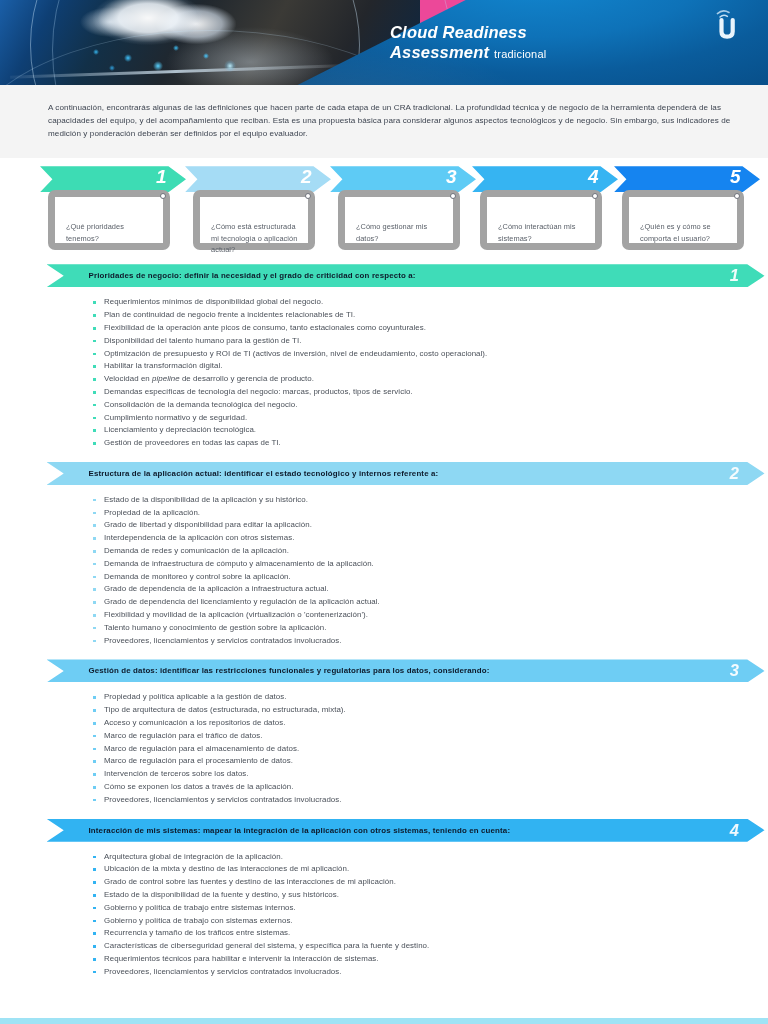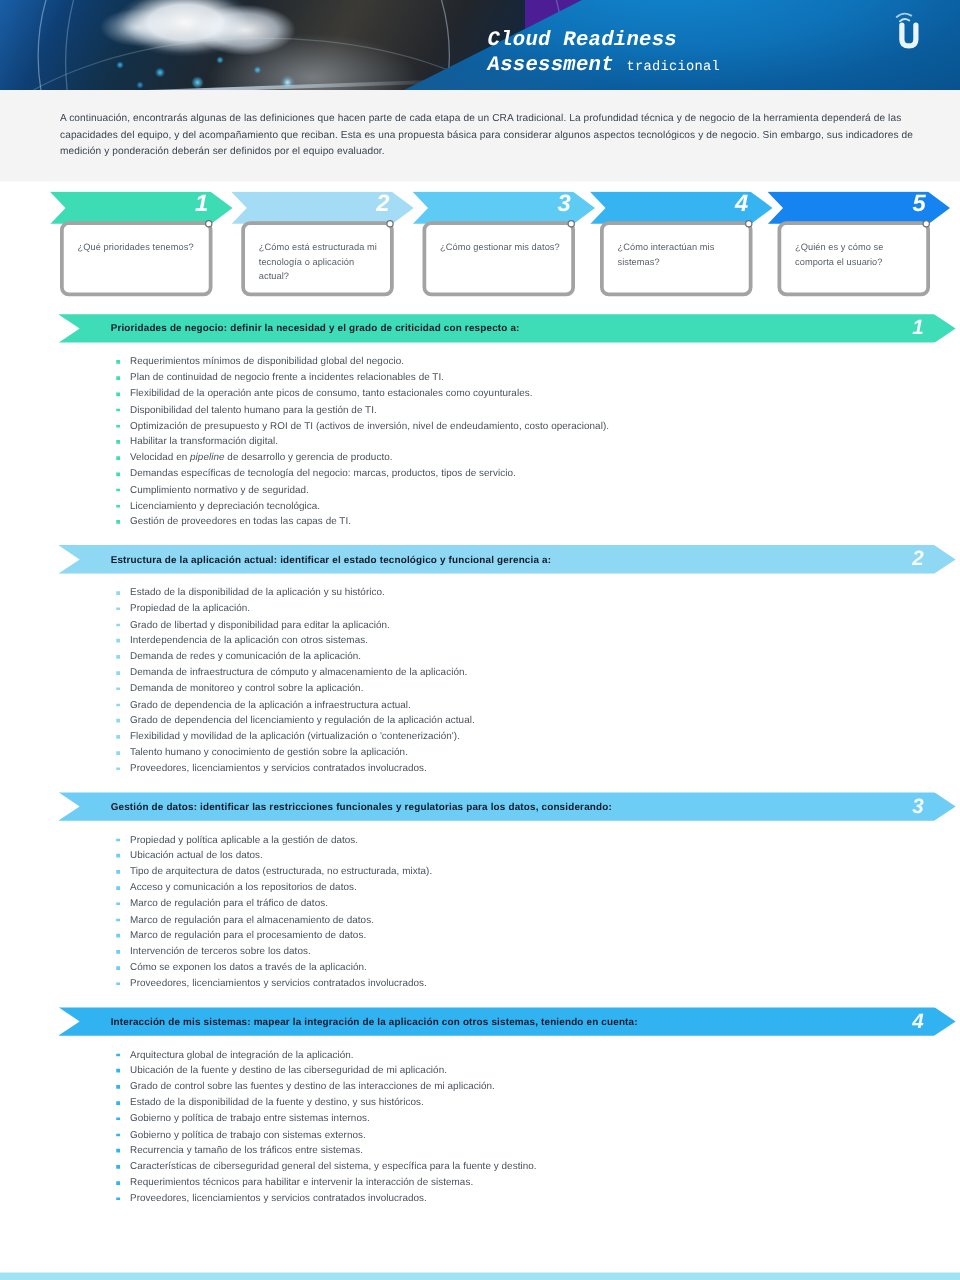--- a/index.html
+++ b/index.html
@@ -17,24 +17,23 @@
     position: relative;
     width: 768px;
     height: 1024px;
     background: #ffffff;
   }
 
   
   .header {
     position: relative;
     width: 768px;
-    height: 72px;
+    height: 85px;
     overflow: hidden;
-    background: #4c1d95;
-    font-family: Liberation Mono, monospace;
+    background: #ec4899;
   }
 
   
   .header-photo {
     position: absolute;
     left: 0; top: 0;
     width: 420px; height: 85px;
     background:
       radial-gradient(ellipse 70px 34px at 148px 18px, rgba(255,255,255,0.97) 0%, rgba(245,250,255,0.85) 42%, rgba(200,220,240,0.10) 72%, rgba(0,0,0,0) 80%),
       radial-gradient(ellipse 52px 26px at 196px 24px, rgba(255,255,255,0.92) 0%, rgba(230,242,255,0.6) 50%, rgba(0,0,0,0) 78%),
@@ -151,24 +150,24 @@
     font-style: italic;
     color: #ffffff;
     line-height: 26px;
     letter-spacing: -0.5px;
   }
   .step-box {
     position: absolute;
     left: 8px; top: 24px;
     width: 122px;
     height: 60px;
-    border: 3px solid #a3a3a3;
+    border: 7px solid #a3a3a3;
     border-radius: 7px;
     background: #ffffff;
-    padding: 12px 9px 6px 11px;
+    padding: 24px 9px 6px 11px;
   }
   .step-q {
     font-size: 7.4px;
     line-height: 1.52;
     color: #5a6069;
     letter-spacing: 0.05px;
   }
   .pin {
     position: absolute;
     right: -3px; top: -4px;
@@ -318,28 +317,29 @@
         </div>
         <ul class="sec-list" data-name="section-list-1">
           <li data-name="list-item">Requerimientos mínimos de disponibilidad global del negocio.</li>
           <li data-name="list-item">Plan de continuidad de negocio frente a incidentes relacionables de TI.</li>
           <li data-name="list-item">Flexibilidad de la operación ante picos de consumo, tanto estacionales como coyunturales.</li>
           <li data-name="list-item">Disponibilidad del talento humano para la gestión de TI.</li>
           <li data-name="list-item">Optimización de presupuesto y ROI de TI (activos de inversión, nivel de endeudamiento, costo operacional).</li>
           <li data-name="list-item">Habilitar la transformación digital.</li>
           <li data-name="list-item">Velocidad en <i>pipeline</i> de desarrollo y gerencia de producto.</li>
           <li data-name="list-item">Demandas específicas de tecnología del negocio: marcas, productos, tipos de servicio.</li>
+          <li data-name="list-item">Consolidación de la demanda tecnológica del negocio.</li>
           <li data-name="list-item">Cumplimiento normativo y de seguridad.</li>
           <li data-name="list-item">Licenciamiento y depreciación tecnológica.</li>
           <li data-name="list-item">Gestión de proveedores en todas las capas de TI.</li>
         </ul>
       </div>
       <div class="section" data-name="section-2" style="margin-top: 12px;">
         <div class="sec-banner" data-name="section-banner-2" style="background: rgb(142, 216, 243);">
-          <span class="sec-title" data-name="section-title-2">Estructura de la aplicación actual: identificar el estado tecnológico y funcional gerencia a:</span>
+          <span class="sec-title" data-name="section-title-2">Estructura de la aplicación actual: identificar el estado tecnológico y internos referente a:</span>
           <span class="sec-num" data-name="section-number-2">2</span>
         </div>
         <ul class="sec-list" data-name="section-list-2">
           <li data-name="list-item">Estado de la disponibilidad de la aplicación y su histórico.</li>
           <li data-name="list-item">Propiedad de la aplicación.</li>
           <li data-name="list-item">Grado de libertad y disponibilidad para editar la aplicación.</li>
           <li data-name="list-item">Interdependencia de la aplicación con otros sistemas.</li>
           <li data-name="list-item">Demanda de redes y comunicación de la aplicación.</li>
           <li data-name="list-item">Demanda de infraestructura de cómputo y almacenamiento de la aplicación.</li>
           <li data-name="list-item">Demanda de monitoreo y control sobre la aplicación.</li>
@@ -350,39 +350,38 @@
           <li data-name="list-item">Proveedores, licenciamientos y servicios contratados involucrados.</li>
         </ul>
       </div>
       <div class="section" data-name="section-3" style="margin-top: 12px;">
         <div class="sec-banner" data-name="section-banner-3" style="background: rgb(110, 205, 244);">
           <span class="sec-title" data-name="section-title-3">Gestión de datos: identificar las restricciones funcionales y regulatorias para los datos, considerando:</span>
           <span class="sec-num" data-name="section-number-3">3</span>
         </div>
         <ul class="sec-list" data-name="section-list-3">
           <li data-name="list-item">Propiedad y política aplicable a la gestión de datos.</li>
-          <li data-name="list-item">Ubicación actual de los datos.</li>
           <li data-name="list-item">Tipo de arquitectura de datos (estructurada, no estructurada, mixta).</li>
           <li data-name="list-item">Acceso y comunicación a los repositorios de datos.</li>
           <li data-name="list-item">Marco de regulación para el tráfico de datos.</li>
           <li data-name="list-item">Marco de regulación para el almacenamiento de datos.</li>
           <li data-name="list-item">Marco de regulación para el procesamiento de datos.</li>
           <li data-name="list-item">Intervención de terceros sobre los datos.</li>
           <li data-name="list-item">Cómo se exponen los datos a través de la aplicación.</li>
           <li data-name="list-item">Proveedores, licenciamientos y servicios contratados involucrados.</li>
         </ul>
       </div>
       <div class="section" data-name="section-4" style="margin-top: 12px;">
         <div class="sec-banner" data-name="section-banner-4" style="background: rgb(49, 179, 242);">
           <span class="sec-title" data-name="section-title-4">Interacción de mis sistemas: mapear la integración de la aplicación con otros sistemas, teniendo en cuenta:</span>
           <span class="sec-num" data-name="section-number-4">4</span>
         </div>
         <ul class="sec-list" data-name="section-list-4">
           <li data-name="list-item">Arquitectura global de integración de la aplicación.</li>
-          <li data-name="list-item">Ubicación de la fuente y destino de las ciberseguridad de mi aplicación.</li>
+          <li data-name="list-item">Ubicación de la mixta y destino de las interacciones de mi aplicación.</li>
           <li data-name="list-item">Grado de control sobre las fuentes y destino de las interacciones de mi aplicación.</li>
           <li data-name="list-item">Estado de la disponibilidad de la fuente y destino, y sus históricos.</li>
           <li data-name="list-item">Gobierno y política de trabajo entre sistemas internos.</li>
           <li data-name="list-item">Gobierno y política de trabajo con sistemas externos.</li>
           <li data-name="list-item">Recurrencia y tamaño de los tráficos entre sistemas.</li>
           <li data-name="list-item">Características de ciberseguridad general del sistema, y específica para la fuente y destino.</li>
           <li data-name="list-item">Requerimientos técnicos para habilitar e intervenir la interacción de sistemas.</li>
           <li data-name="list-item">Proveedores, licenciamientos y servicios contratados involucrados.</li>
         </ul>
       </div>

